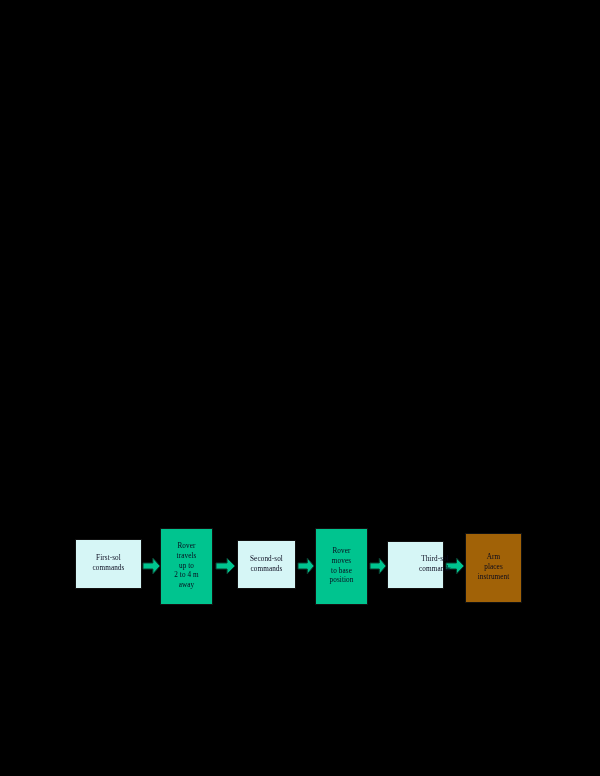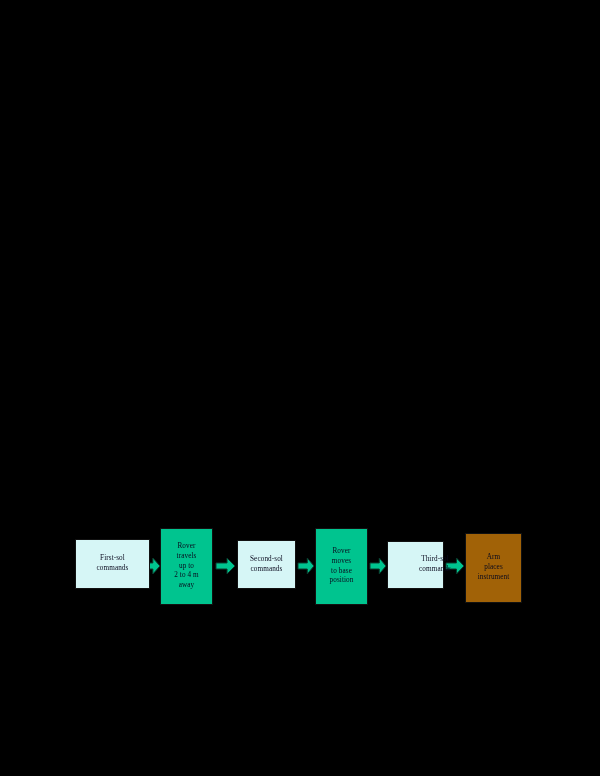--- a/index.html
+++ b/index.html
@@ -77,21 +77,21 @@
       <div class="arrow" style="left: 370px; top: 558px; width: 16px; height: 16px;">
         <svg width="16" height="16" viewBox="0 0 16 16">
           <polygon points="0,4.96 9.28,4.96 9.28,0 16,8 9.28,16 9.28,11.04 0,11.04" fill="#00c48f" stroke="#0a3a2c" stroke-width="1" stroke-linejoin="miter"></polygon>
         </svg>
       </div>
       <div class="arrow" style="left: 446px; top: 558px; width: 18px; height: 16px;">
         <svg width="18" height="16" viewBox="0 0 18 16">
           <polygon points="0,4.96 10.44,4.96 10.44,0 18,8 10.44,16 10.44,11.04 0,11.04" fill="#00c48f" stroke="#0a3a2c" stroke-width="1" stroke-linejoin="miter"></polygon>
         </svg>
       </div>
-      <div class="node light" style="left: 75px; top: 539px; width: 75px; height: 50px; background: rgb(214, 246, 246); border-color: rgb(17, 17, 17); color: rgb(10, 10, 30);">First-sol
+      <div class="node light" style="left: 75px; top: 539px; width: 67px; height: 50px; background: rgb(214, 246, 246); border-color: rgb(17, 17, 17); color: rgb(10, 10, 30);">First-sol
 commands</div>
       <div class="node green" style="left: 160px; top: 528px; width: 53px; height: 77px; background: rgb(0, 196, 143); border-color: rgb(17, 17, 17); color: rgb(10, 10, 30);">Rover
 travels
 up to
 2 to 4 m
 away</div>
       <div class="node light" style="left: 237px; top: 540px; width: 59px; height: 49px; background: rgb(214, 246, 246); border-color: rgb(17, 17, 17); color: rgb(10, 10, 30);">Second-sol
 commands</div>
       <div class="node green" style="left: 315px; top: 528px; width: 53px; height: 77px; background: rgb(0, 196, 143); border-color: rgb(17, 17, 17); color: rgb(10, 10, 30);">Rover
 moves

